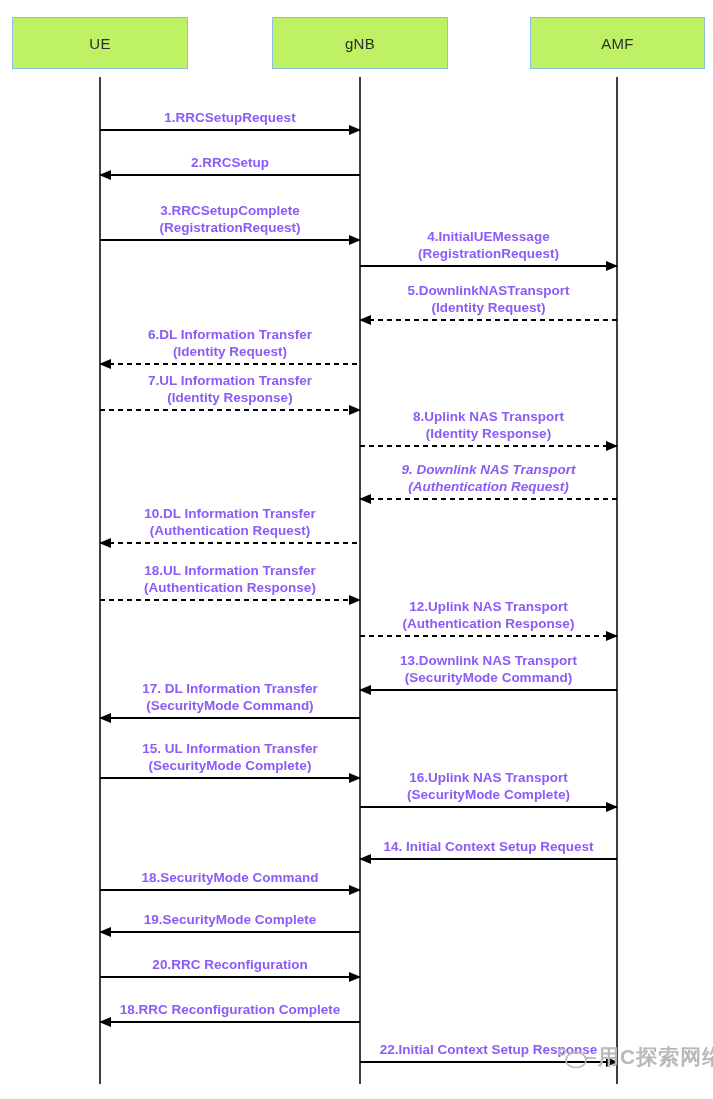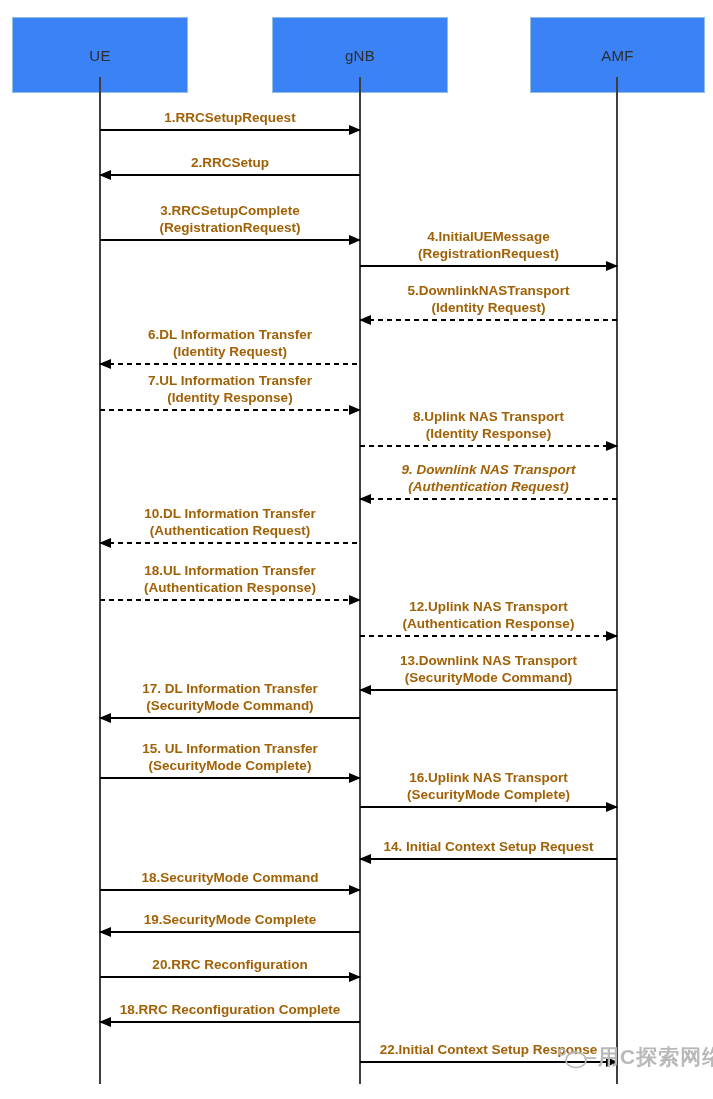--- a/index.html
+++ b/index.html
@@ -5,22 +5,22 @@
   html,body{margin:0;padding:0;background:#ffffff;}
   #canvas{
     position:relative;
     width:713px;height:1099px;
     background:#ffffff;
     font-family:"Liberation Sans",sans-serif;
     overflow:hidden;
   }
   
   .actor-box{
-    position:absolute;top:17px;height:76px;
-    background:#3b82f6;border:1px solid #8fbede;
+    position:absolute;top:17px;height:52px;
+    background:#bef264;border:1px solid #8fbede;
     box-sizing:border-box;
     display:flex;align-items:center;justify-content:center;
   }
   #actor-ue{left:12px;width:176px;}
   #actor-gnb{left:272px;width:176px;}
   #actor-amf{left:530px;width:175px;}
   .actor-label{
     font-size:15px;color:#2e2e2e;letter-spacing:0.3px;
   }
   
@@ -37,21 +37,21 @@
   .msg .line.dashed{background:repeating-linear-gradient(90deg,#000 0 5px,transparent 5px 9px);}
   .msg .head{
     position:absolute;top:-4px;width:0;height:0;
     border-top:5px solid transparent;border-bottom:5px solid transparent;
   }
   .msg .head.right{right:-1px;border-left:12px solid #000000;}
   .msg .head.left{left:-1px;border-right:12px solid #000000;}
   .msg .label{
     position:absolute;bottom:5px;left:50%;transform:translateX(-50%);
     white-space:nowrap;text-align:center;
-    font-size:13.5px;font-weight:700;color:#a16207;line-height:17px;
+    font-size:13.5px;font-weight:700;color:#8b5cf6;line-height:17px;
   }
   
   #watermark{
     position:absolute;left:556px;top:1042px;
     display:flex;align-items:center;gap:2px;
     color:#b9b9b9;
   }
   #watermark .wm-text{
     font-size:21px;font-weight:700;letter-spacing:1px;
     color:#b9b9b9;white-space:nowrap;

